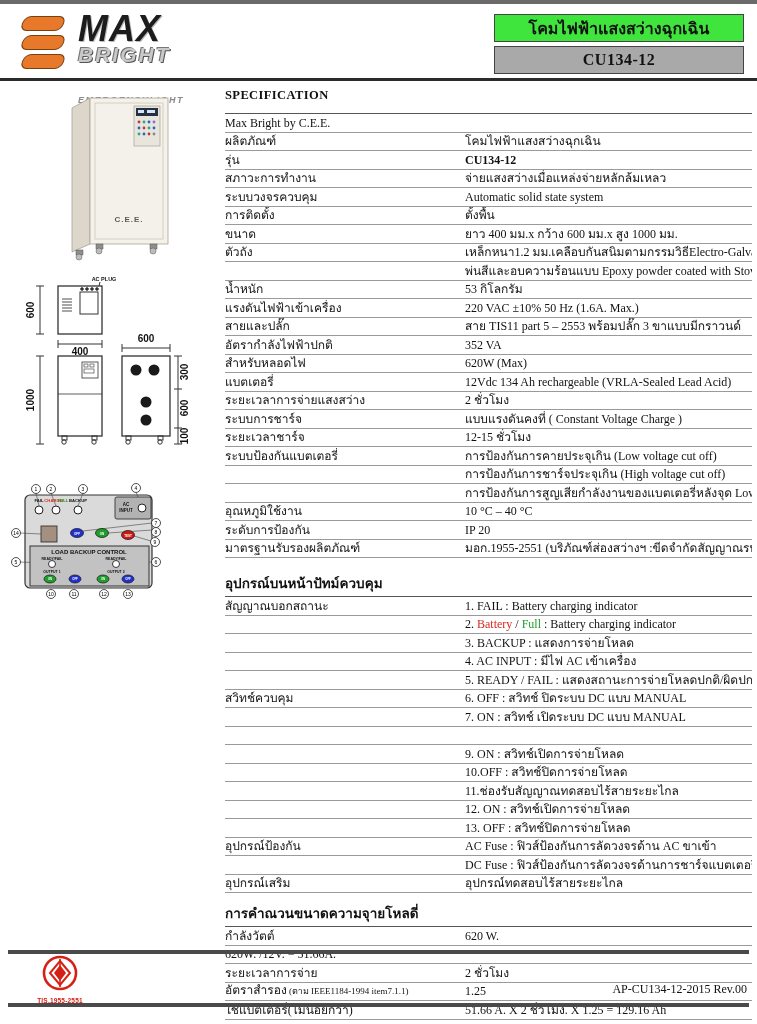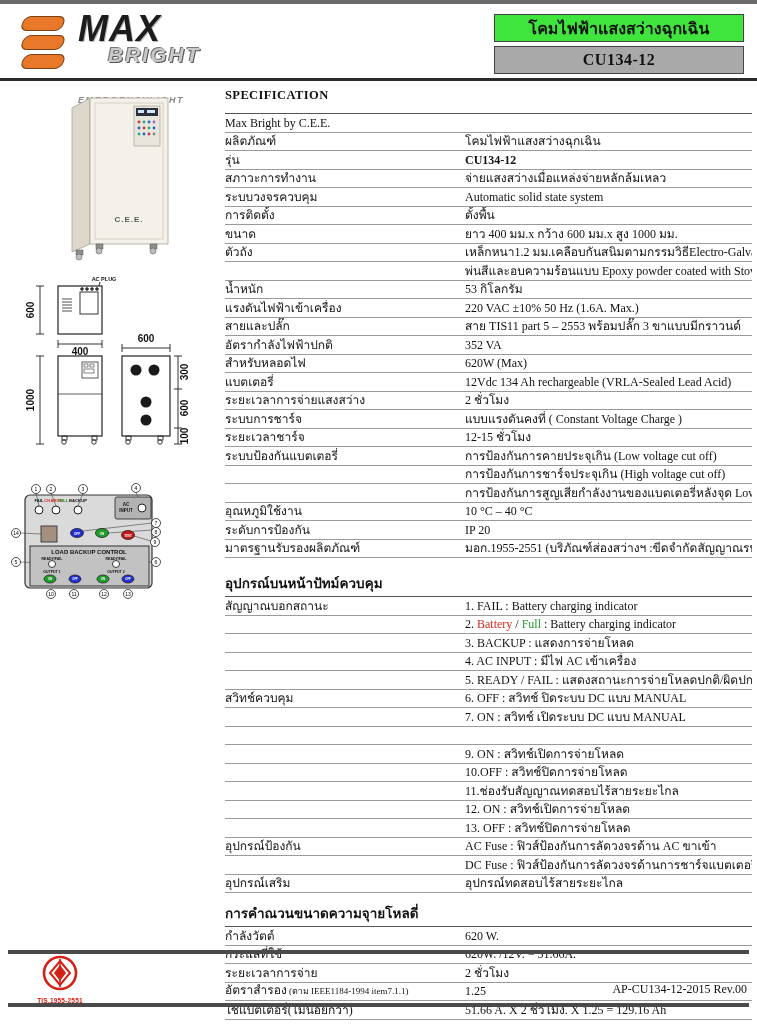--- a/index.html
+++ b/index.html
@@ -9,21 +9,21 @@
   
   .logo{position:absolute;left:16px;top:12px;width:230px;height:62px;}
   .logo-bars{position:absolute;left:6px;top:4px;}
   .logo-bar{width:40px;height:13px;background:#e8782a;border:1px solid #7a4010;border-radius:7px;
             margin-bottom:4px;transform:skewX(-20deg);}
   .logo-text{position:absolute;left:62px;top:0px;font-style:italic;
              font-family:"Liberation Sans","DejaVu Sans",sans-serif;}
   .logo-max{font-size:36px;font-weight:bold;color:#1c1c1c;line-height:34px;letter-spacing:1px;
             text-shadow:1px 1px 0 #bbb;}
   .logo-bright{font-size:21px;font-weight:bold;color:#c9c9c9;line-height:17px;letter-spacing:2px;
-               text-shadow:1px 1px 0 #555, -1px -1px 0 #777;margin-left:30px;}
+               text-shadow:1px 1px 0 #555, -1px -1px 0 #777;}
   .logo-em{font-size:9px;font-weight:bold;color:#8a8a8a;letter-spacing:1.5px;line-height:12px;margin-top:31px;}
   .title-box{position:absolute;left:494px;width:248px;height:26px;border:1px solid #444;
              display:flex;align-items:center;justify-content:center;font-weight:bold;}
   .title-th{top:14px;font-size:16px;}
   .title-model{top:46px;font-size:16px;letter-spacing:0.5px;}
   .header-rule{position:absolute;left:0;top:78px;width:757px;height:3px;background:#2b2b2b;}
   
   .figs{position:absolute;left:0;top:86px;width:225px;}
   svg text{font-family:"Liberation Sans","DejaVu Sans",sans-serif;}
   
@@ -474,21 +474,20 @@
           <div class="spec-label">อุปกรณ์เสริม</div>
           <div class="spec-value">อุปกรณ์ทดสอบไร้สายระยะไกล</div>
         </div>
         <div class="gap7"></div>
         <div class="sec-title">การคำณวนขนาดความจุายโหลดี่</div>
         <div class="spec-row">
           <div class="spec-label">กำลังวัตต์</div>
           <div class="spec-value">620 W.</div>
         </div>
         <div class="spec-row">
-          <div class="spec-label">กระแสที่ใช้</div>
           <div class="spec-value">620W. /12V. = 51.66A.</div>
         </div>
         <div class="spec-row">
           <div class="spec-label">ระยะเวลาการจ่าย</div>
           <div class="spec-value">2 ชั่วโมง</div>
         </div>
         <div class="spec-row">
           <div class="spec-label">อัตราสำรอง<span class="lbl-small"> (ตาม IEEE1184-1994 item7.1.1)</span></div>
           <div class="spec-value">1.25</div>
         </div>

